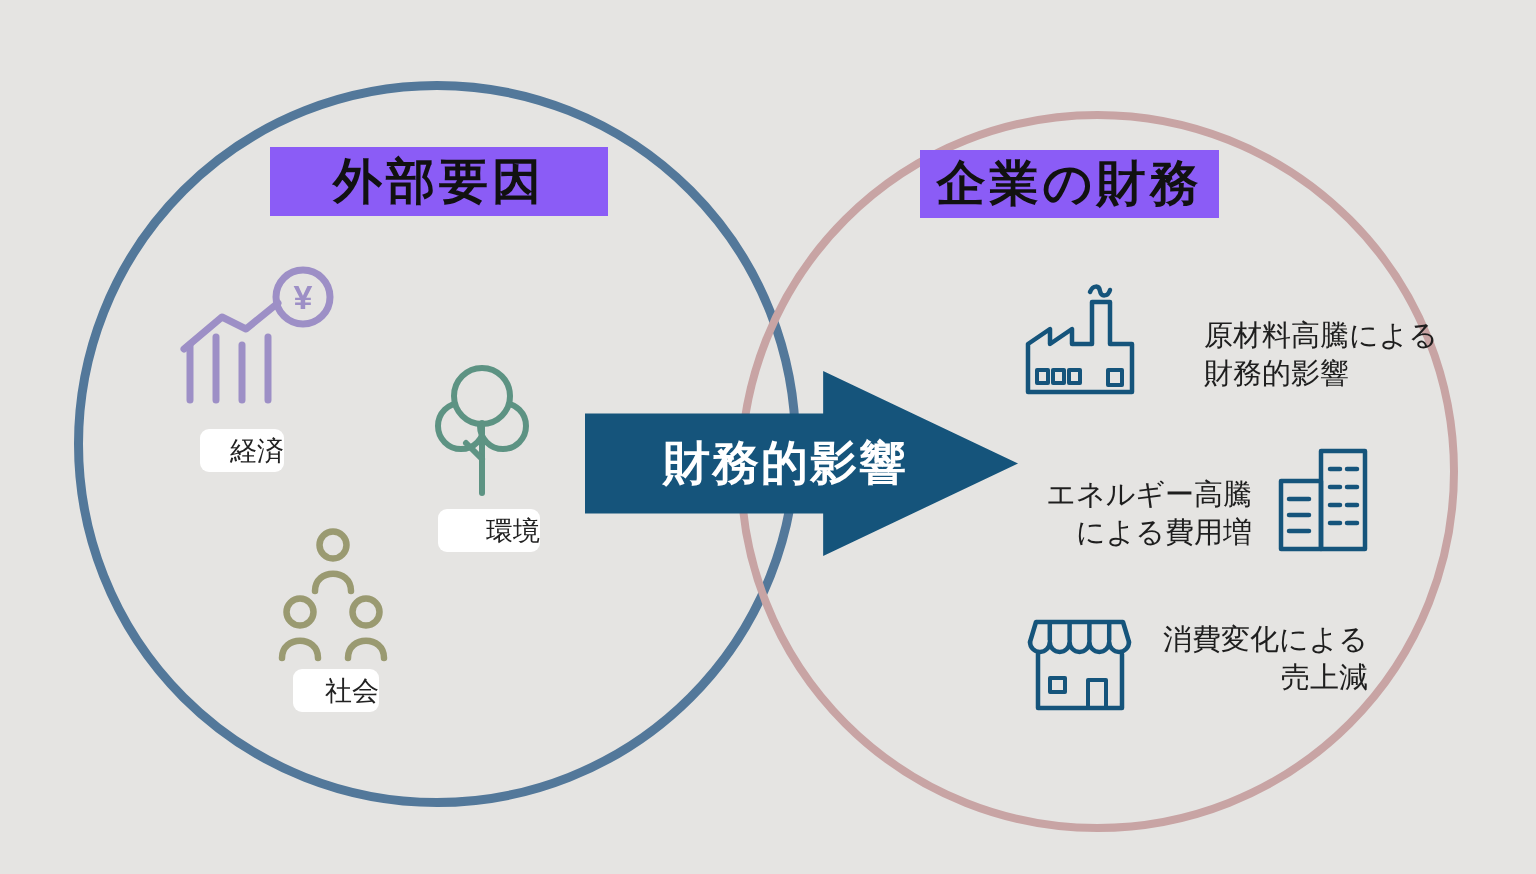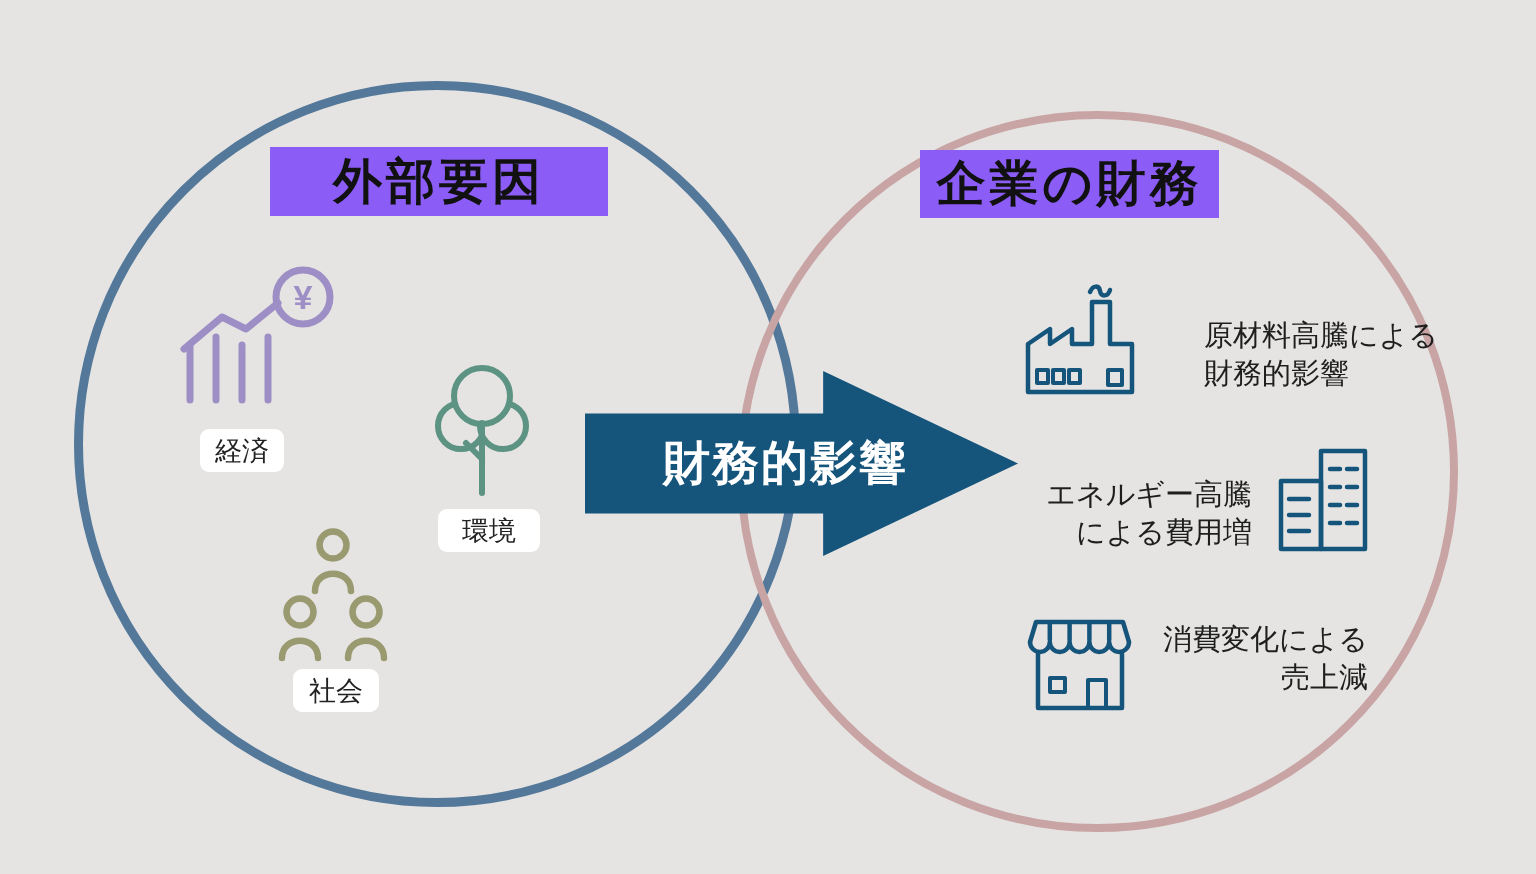--- a/index.html
+++ b/index.html
@@ -20,21 +20,21 @@
   .title-box {
     position:absolute; background:#8b5cf6; z-index:3;
     display:flex; align-items:center; justify-content:center;
     font-size:49px; font-weight:800; letter-spacing:4px; color:#111;
   }
   .title-left  { left:270px; top:147px; width:338px; height:69px; }
   .title-right { left:920px; top:150px; width:299px; height:68px;justify-content:center; }
 
   .pill {
     position:absolute; background:#ffffff; border-radius:9px; z-index:3;
-    display:flex; align-items:center; justify-content:center;
+    display:flex; align-items:center; justify-content:flex-end;
     font-size:27px; font-weight:500; color:#222;font-family:Liberation Serif, serif;
   }
   .pill-economy     { left:200px; top:429px; width:84px; height:43px; }
   .pill-environment { left:438px; top:509px; width:102px; height:43px; }
   .pill-society     { left:293px; top:669px; width:86px; height:43px; }
 
   .icon-wrap { position:absolute; z-index:2; line-height:0; }
   .icon-economy  { left:178px;  top:265px; }
   .icon-tree     { left:432px;  top:363px; }
   .icon-people   { left:266px;  top:518px; }

